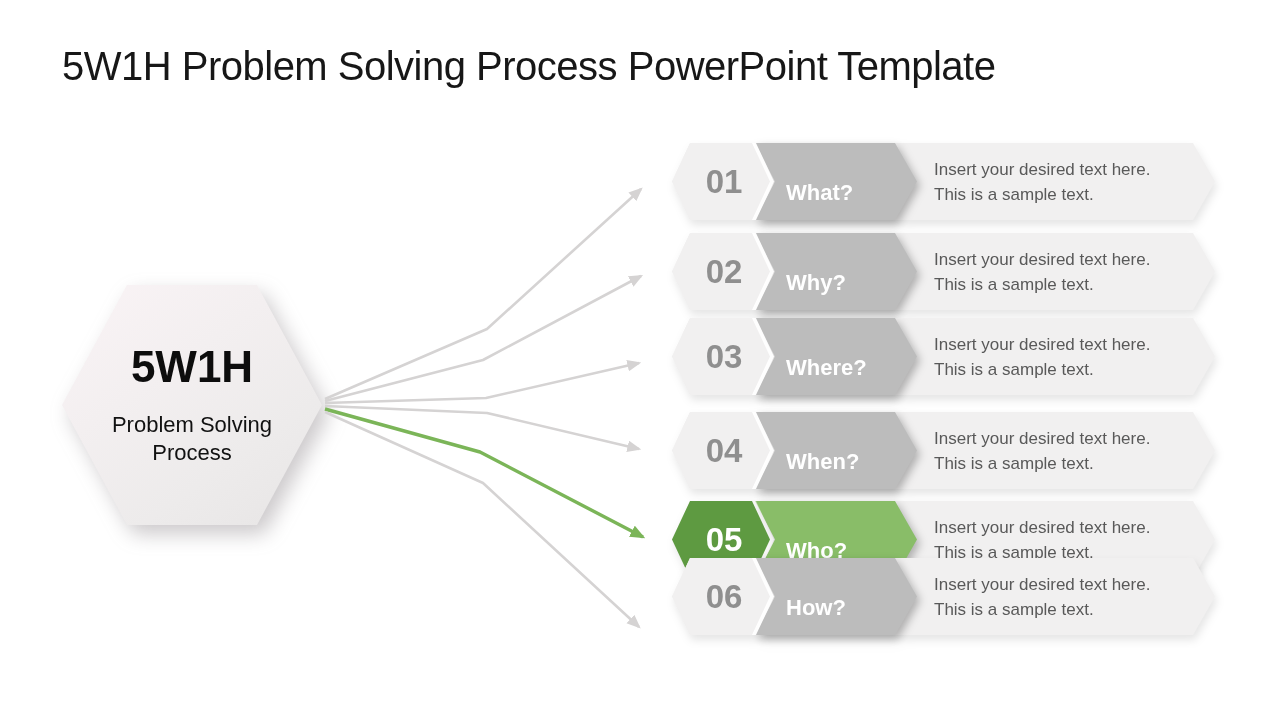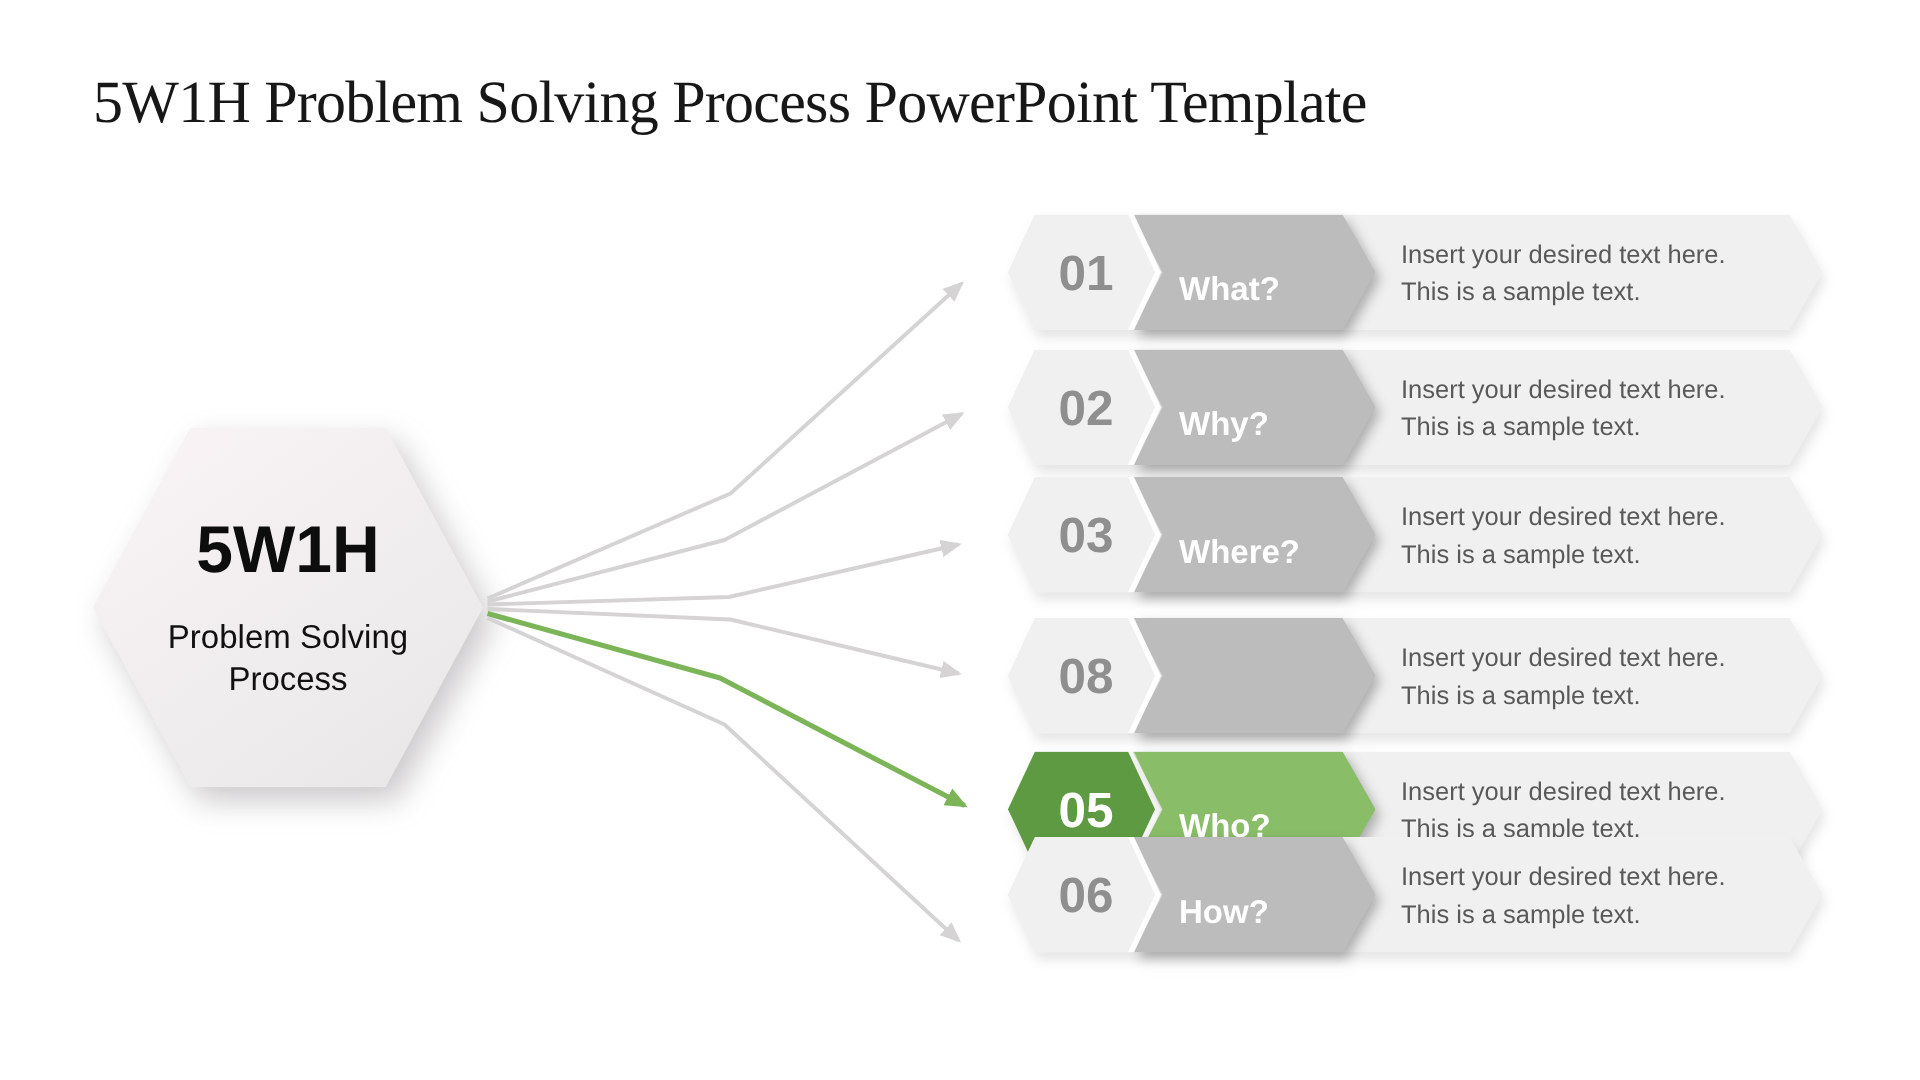--- a/index.html
+++ b/index.html
@@ -4,21 +4,21 @@
 <style>
   html,body { margin:0; padding:0; background:#ffffff; }
   .slide {
     position:relative; width:1280px; height:720px; overflow:hidden;
     background:#ffffff; font-family:"Liberation Sans", sans-serif;
   }
 
   
   .slide-title {
     position:absolute; left:62px; top:44px;
-    font-size:40px; letter-spacing:-0.5px; color:#171717; white-space:nowrap;font-family:Liberation Serif, serif;
+    font-size:40px; letter-spacing:-0.5px; color:#171717; white-space:nowrap;
   }
 
   
   .hex-wrap {
     position:absolute; left:62px; top:285px; width:260px; height:240px;
     filter: drop-shadow(7px 9px 10px rgba(110,100,105,0.35));
   }
   .hex {
     position:absolute; inset:0;
     background: linear-gradient(145deg, #f9f3f5 5%, #edebeb 70%, #e7e5e5 100%);
@@ -139,21 +139,22 @@
     <div class="numhex"></div>
     <div class="num">03</div>
     <div class="question">Where?</div>
     <div class="desc">Insert your desired text here. This is a sample text.</div>
   </div>
 
   <div class="row" style="top:412px">
     <div class="bar"></div>
     <div class="chevron"></div>
     <div class="numhex"></div>
-    <div class="num">08</div>
+    <div class="num">04</div>
+    <div class="question">When?</div>
     <div class="desc">Insert your desired text here. This is a sample text.</div>
   </div>
 
   <div class="row green" style="top:501px">
     <div class="bar"></div>
     <div class="chevron"></div>
     <div class="numhex"></div>
     <div class="num">05</div>
     <div class="question">Who?</div>
     <div class="desc">Insert your desired text here. This is a sample text.</div>

